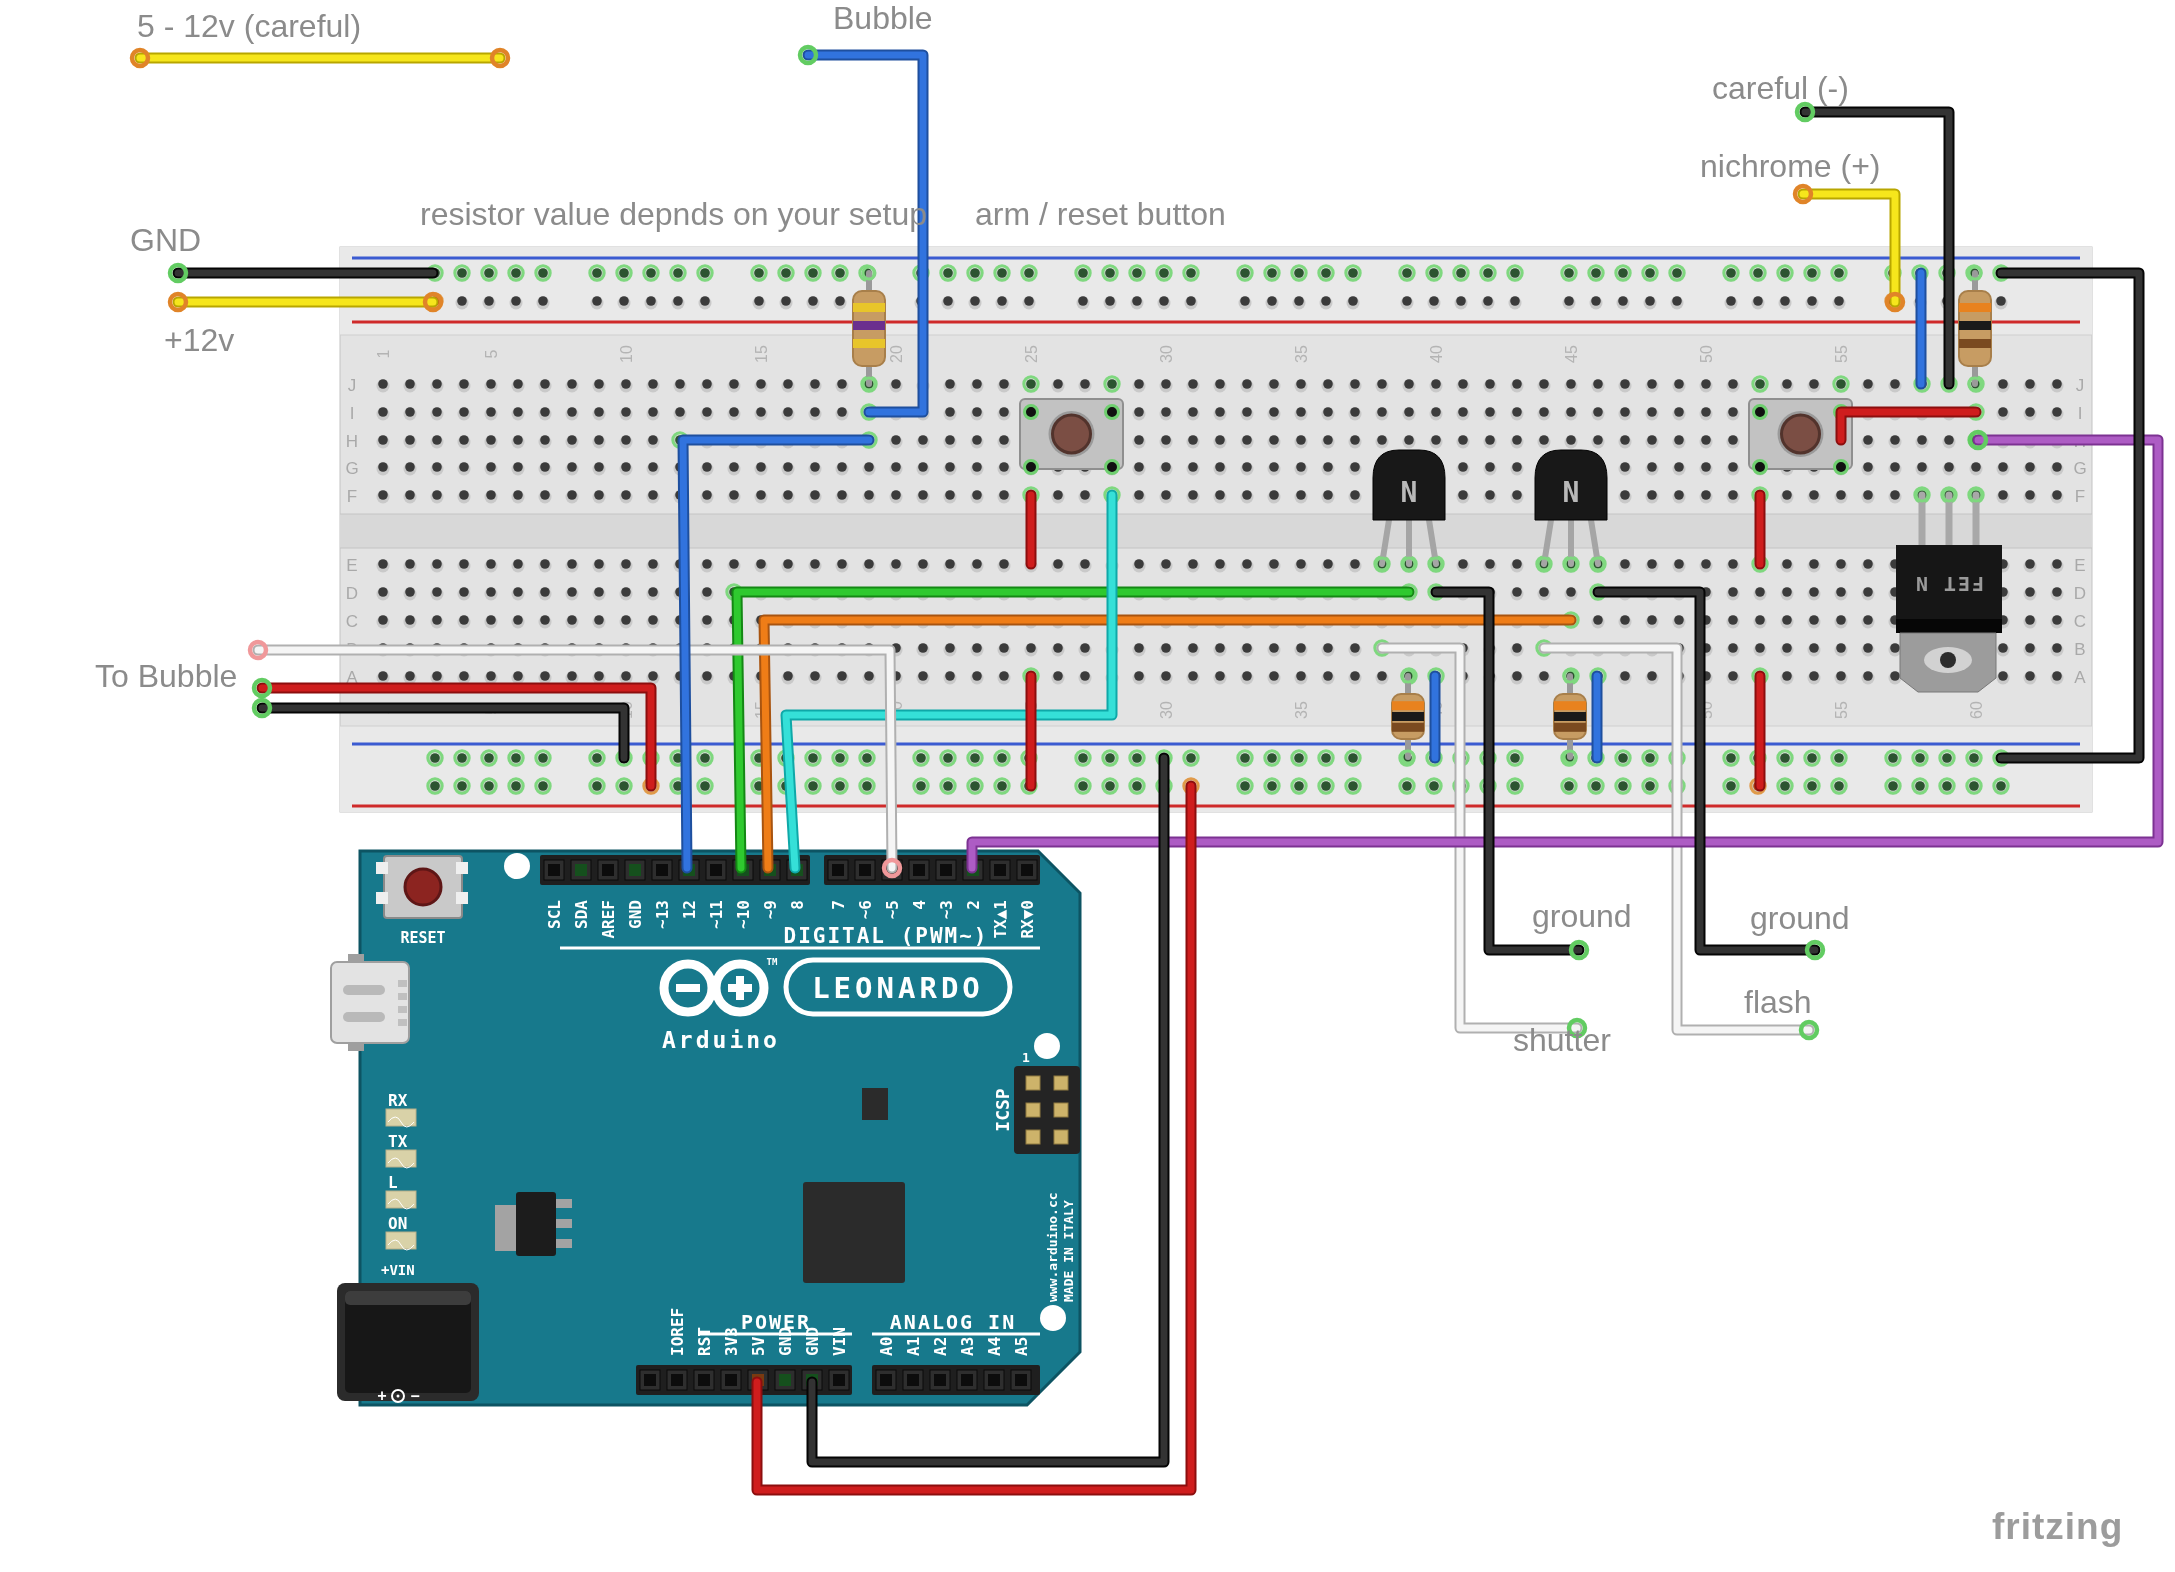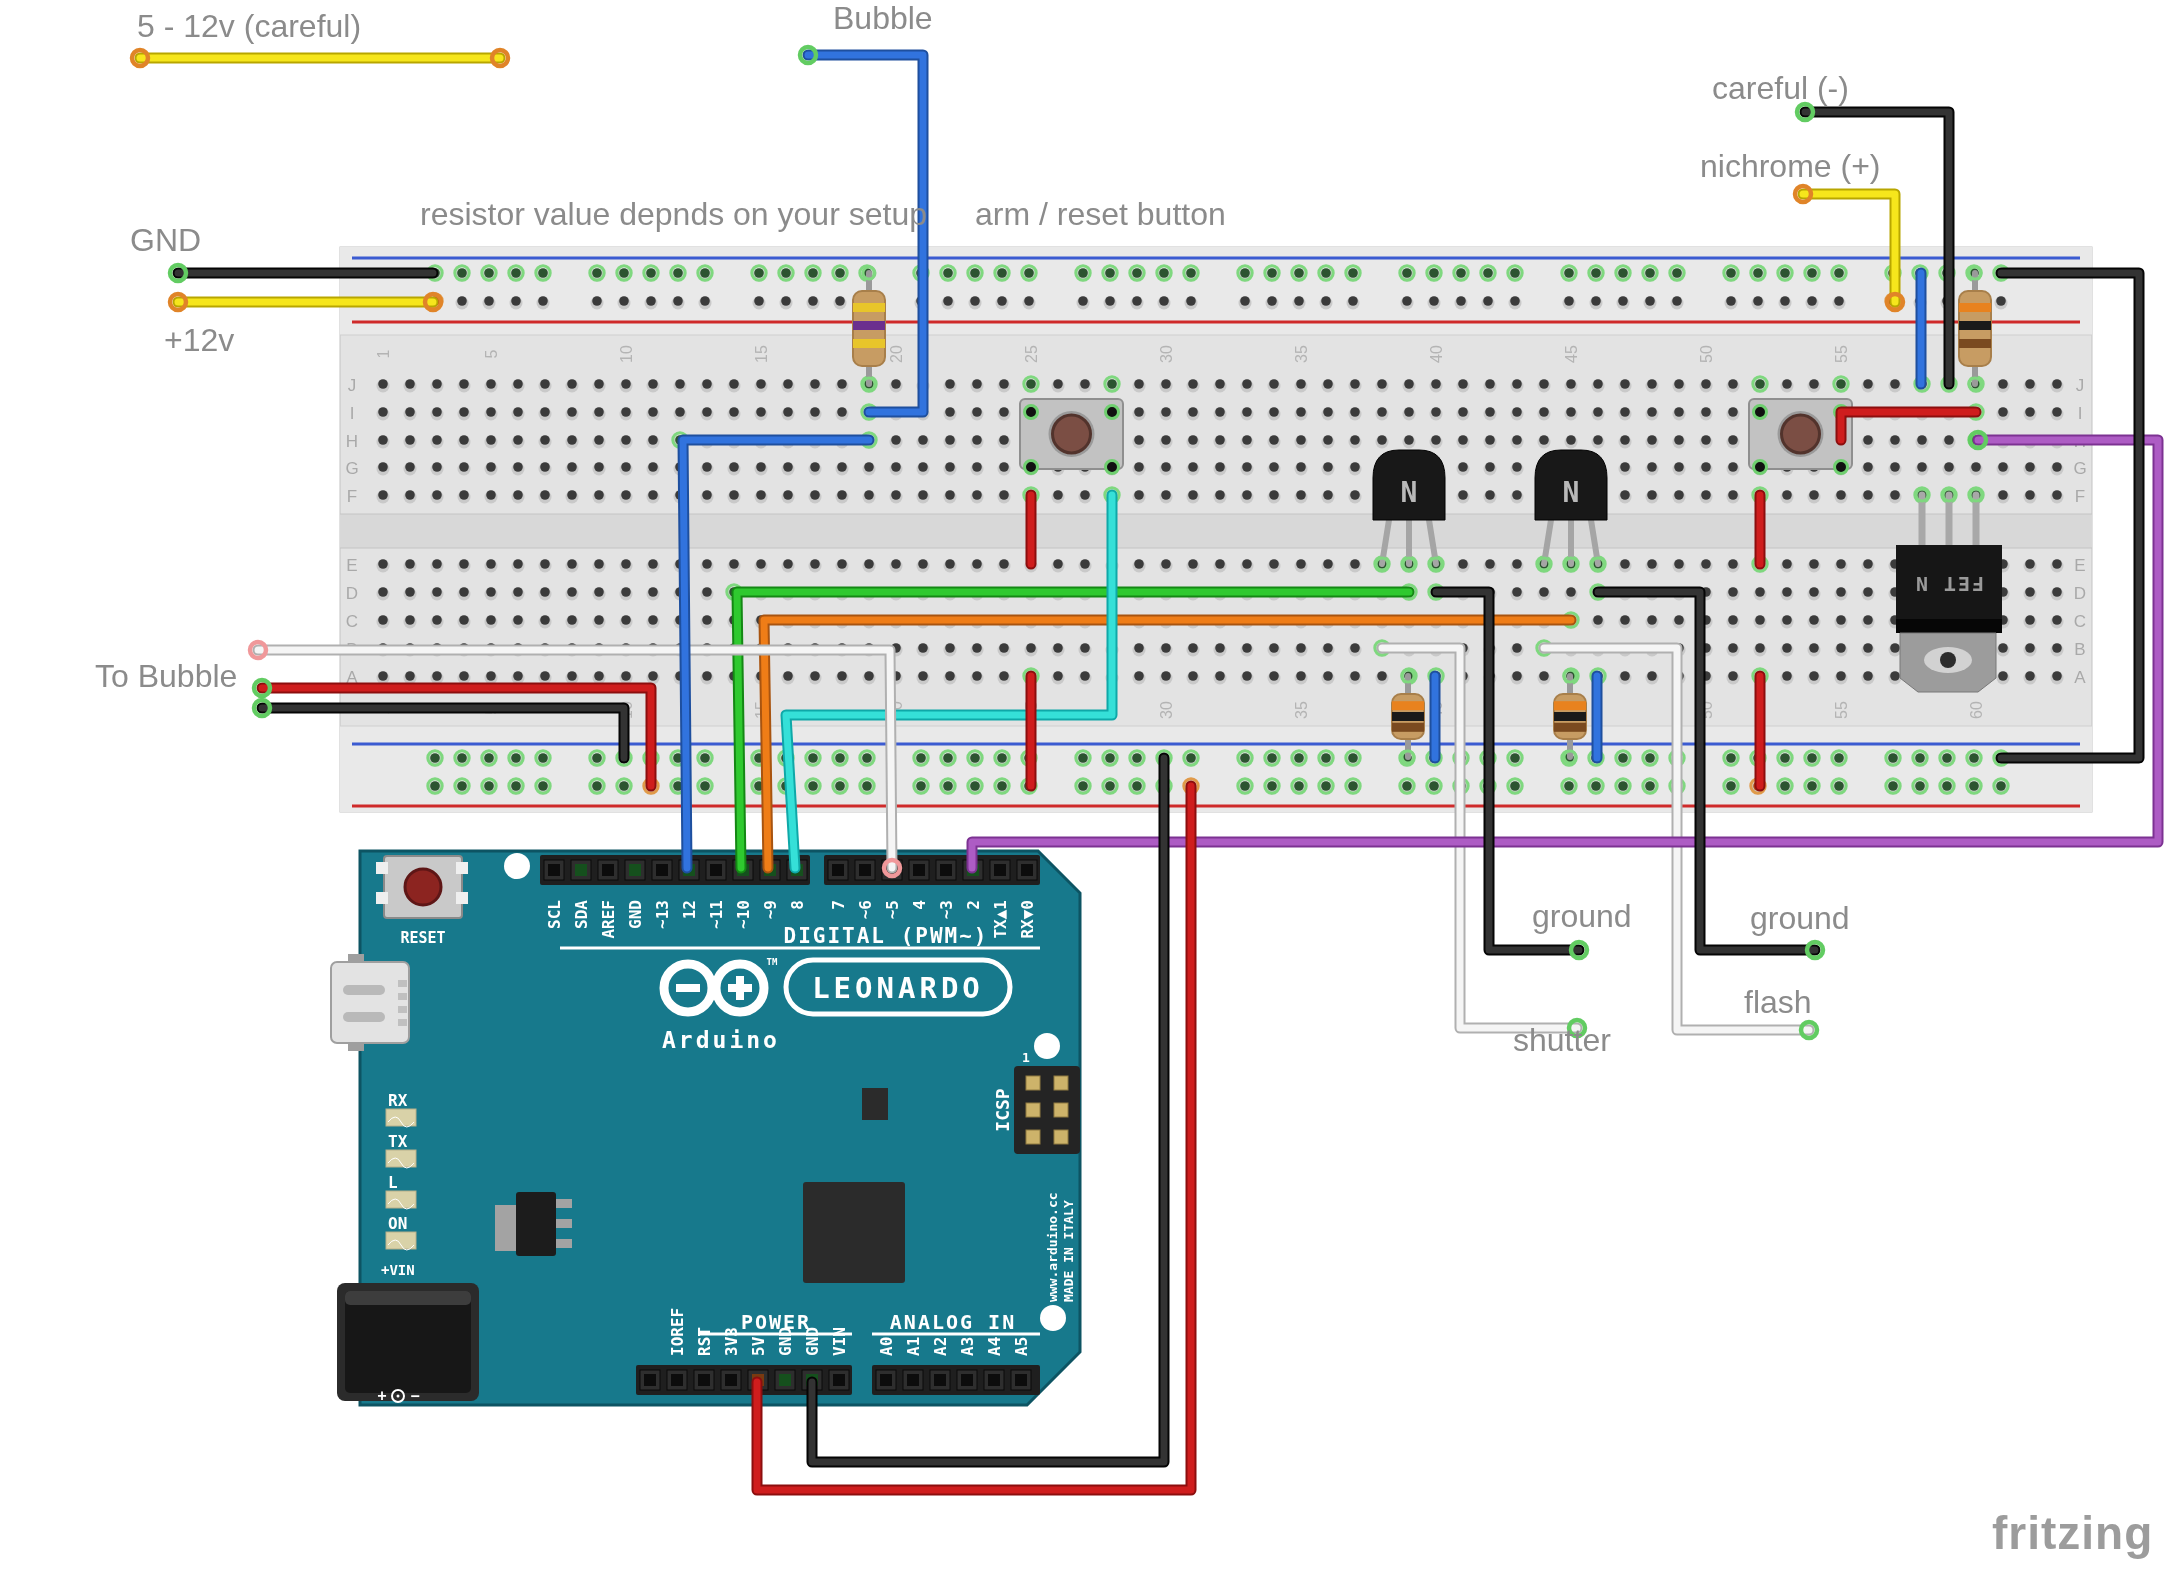--- a/index.html
+++ b/index.html
@@ -1,21 +1,21 @@
 <!DOCTYPE html>
 <html><head>
 <meta charset="utf-8">
 <style>
   html,body{margin:0;padding:0;background:#ffffff;}
   #stage{position:relative;width:2175px;height:1572px;background:#ffffff;overflow:hidden;
          font-family:"Liberation Sans", sans-serif;}
   #circuit-svg{position:absolute;left:0;top:0;}
   .ann{position:absolute;color:#8b8b8b;font-size:32px;white-space:nowrap;
        font-family:"Liberation Sans", sans-serif;}
-  .watermark{position:absolute;color:#9c9c9c;font-size:46px;font-weight:bold;
+  .watermark{position:absolute;color:#9c9c9c;font-size:37px;font-weight:bold;
        letter-spacing:1px;font-family:"Liberation Sans", sans-serif;}
 </style>
 </head>
 <body>
 
 <div id="stage">
   <svg id="circuit-svg" width="2175" height="1572" viewBox="0 0 2175 1572">
       <g>
         <rect x="340" y="247" width="1752" height="565" fill="#e3e3e3" stroke="#c3c3c3"></rect>
         <rect x="340" y="247" width="1752" height="88" fill="#e9e9e9"></rect>

